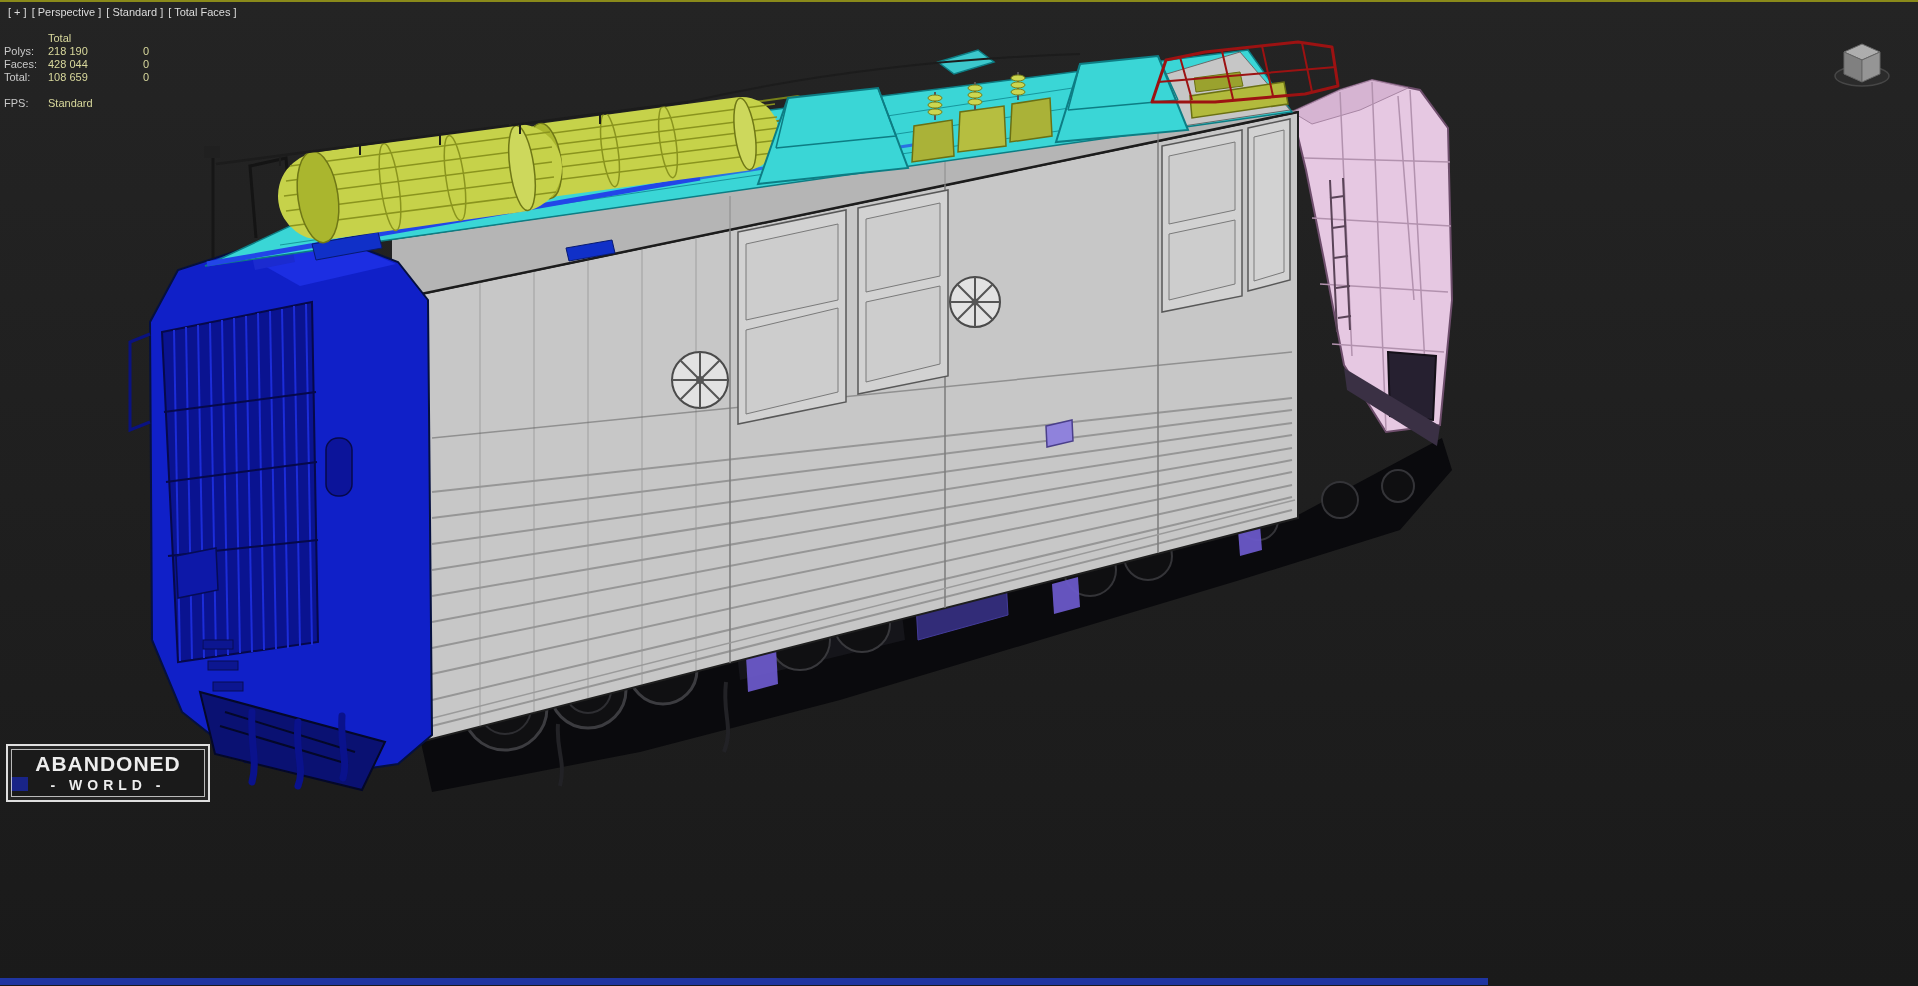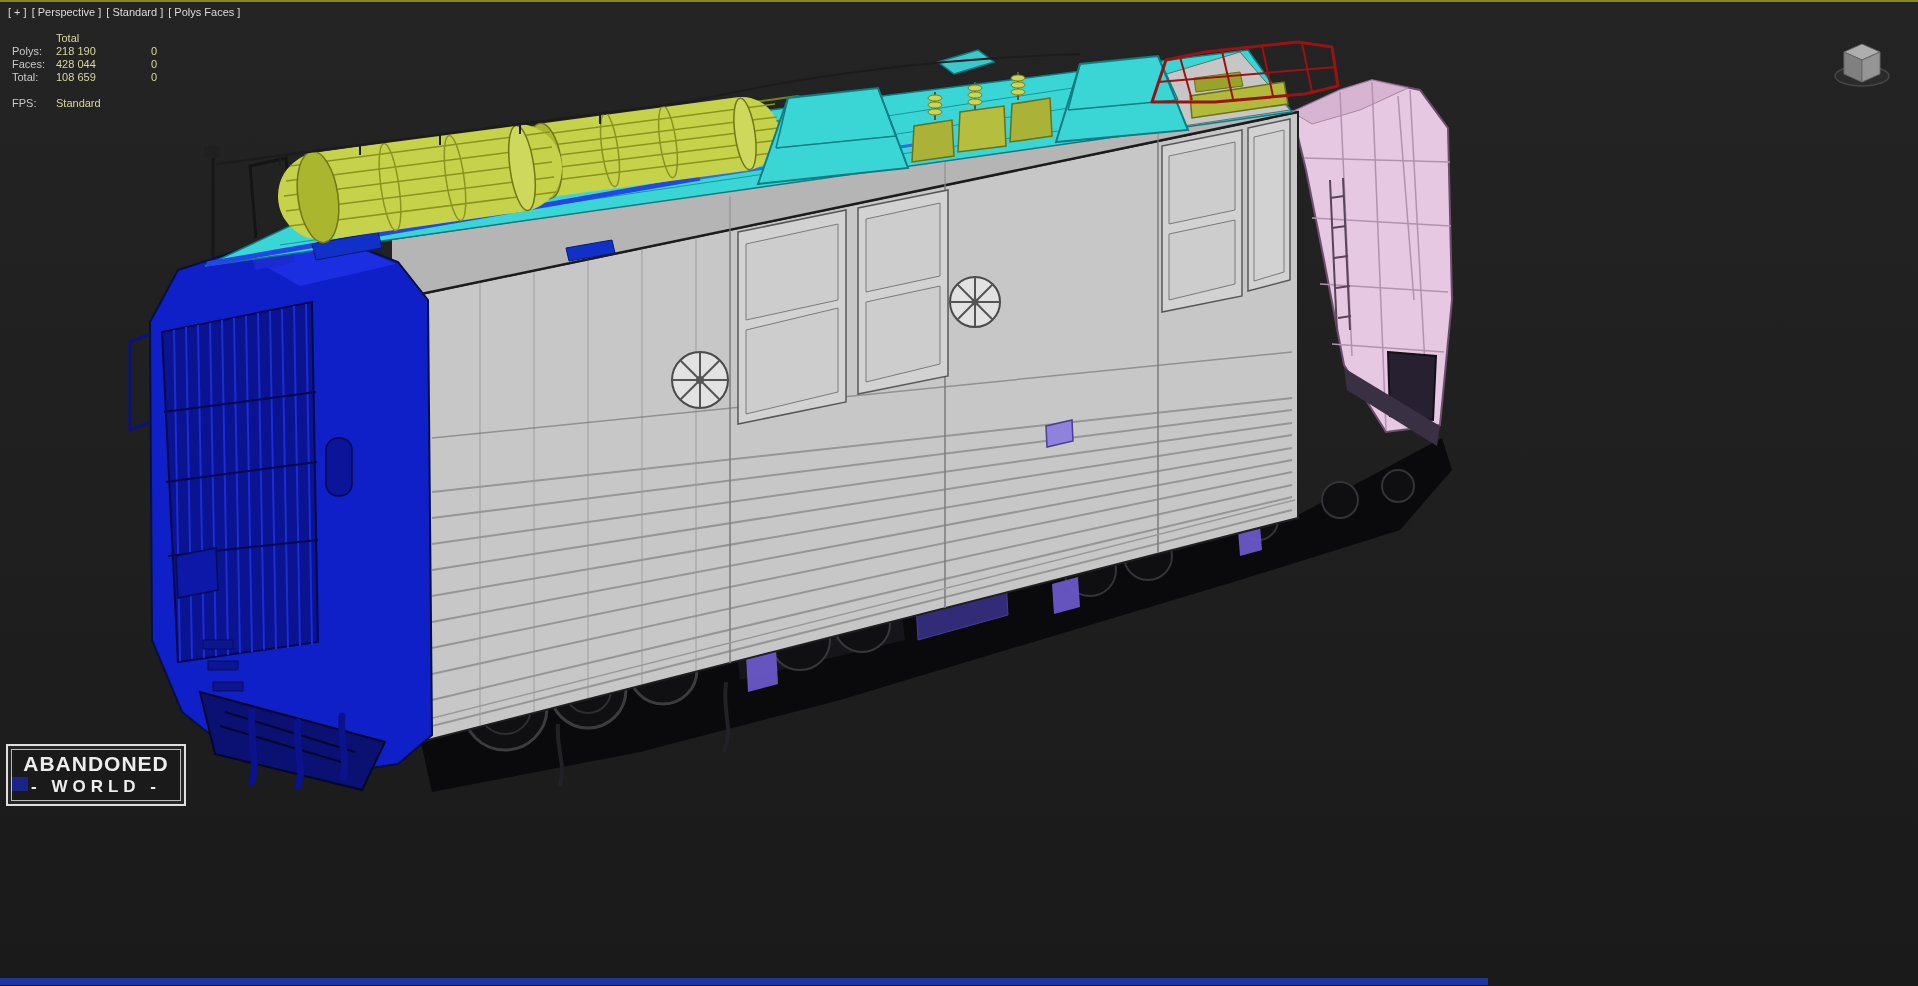--- a/index.html
+++ b/index.html
@@ -28,39 +28,39 @@
   html,body{margin:0;padding:0;background:#101010;}
   .viewport{
     position:relative;width:1918px;height:986px;overflow:hidden;
     background:linear-gradient(180deg,#242424 0%,#1f1f1f 50%,#1a1a1a 100%);
     font-family:"Liberation Sans",sans-serif;
   }
   .active-border{position:absolute;top:0;left:0;width:100%;height:2px;background:var(--viewport-border-active);z-index:40;}
   .model-svg{position:absolute;top:0;left:0;z-index:1;}
   .vp-label{position:absolute;top:6px;left:8px;z-index:30;font-size:11px;color:var(--hud-text);display:flex;gap:5px;cursor:default;}
   .vp-label span{white-space:nowrap;}
-  .stats{position:absolute;top:32px;left:12px;z-index:30;font-size:11px;line-height:13px;}
+  .stats{position:absolute;top:32px;left:4px;z-index:30;font-size:11px;line-height:13px;}
   .sgrid{display:grid;grid-template-columns:44px 95px 30px;}
   .sgrid .c1{color:var(--stats-label);}
   .sgrid .c2,.sgrid .c3{color:var(--stats-value);}
   .sgrid .hdr{grid-column:2;}
   .fps{display:grid;grid-template-columns:44px auto;margin-top:13px;}
   .fps .c1{color:var(--stats-label);}
   .fps .c2{color:var(--stats-value);}
   .viewcube{position:absolute;top:24px;right:20px;z-index:30;opacity:.9;}
   .watermark{
     position:absolute;left:6px;top:744px;width:168px;z-index:35;
     text-align:center;color:#ededed;
     border:2px solid rgba(240,240,240,.92);
     box-shadow:inset 0 0 0 3px rgba(22,22,22,.9),inset 0 0 0 4px rgba(240,240,240,.75);
     background:rgba(22,22,22,.35);
-    padding:6px 4px 7px;
+    padding:6px 16px 7px;
   }
   .watermark .l1{font-size:21px;font-weight:bold;letter-spacing:1px;}
-  .watermark .l2{font-size:17px;font-weight:bold;letter-spacing:5px;margin-top:1px;}
+  .watermark .l2{font-size:14px;font-weight:bold;letter-spacing:5px;margin-top:1px;}
 </style>
 </head>
 <body>
 
 <div class="viewport">
   <div class="active-border"></div>
 
   <svg class="model-svg" width="1918" height="986" viewBox="0 0 1918 986">
 
     <rect x="0" y="978" width="1488" height="7" fill="var(--track-blue)" opacity="0.9"></rect>
@@ -264,21 +264,21 @@
       <path d="M1152,102 L1166,60 L1205,52 L1298,42 L1332,47 L1338,86 L1305,94 L1215,102 Z" fill="none" stroke="var(--loco-red)" stroke-width="3" stroke-linejoin="round"></path>
       <path d="M1180,57 L1192,100 M1222,51 L1233,99 M1262,46 L1273,96 M1302,43 L1312,92" stroke="var(--loco-red)" stroke-width="2" fill="none"></path>
       <path d="M1158,82 L1336,67" stroke="var(--loco-red)" stroke-width="2" fill="none"></path>
     </g>
   </svg>
 
   <div class="vp-label">
     <span>[ + ]</span>
     <span>[ Perspective ]</span>
     <span>[ Standard ]</span>
-    <span>[ Polys Faces ]</span>
+    <span>[ Total Faces ]</span>
   </div>
 
   <div class="stats">
     <div class="sgrid">
       <span class="c1"></span>
       <span class="c2 hdr">Total</span>
       <span class="c3"></span>
 
       <span class="c1">Polys:</span>
       <span class="c2">218 190</span>

